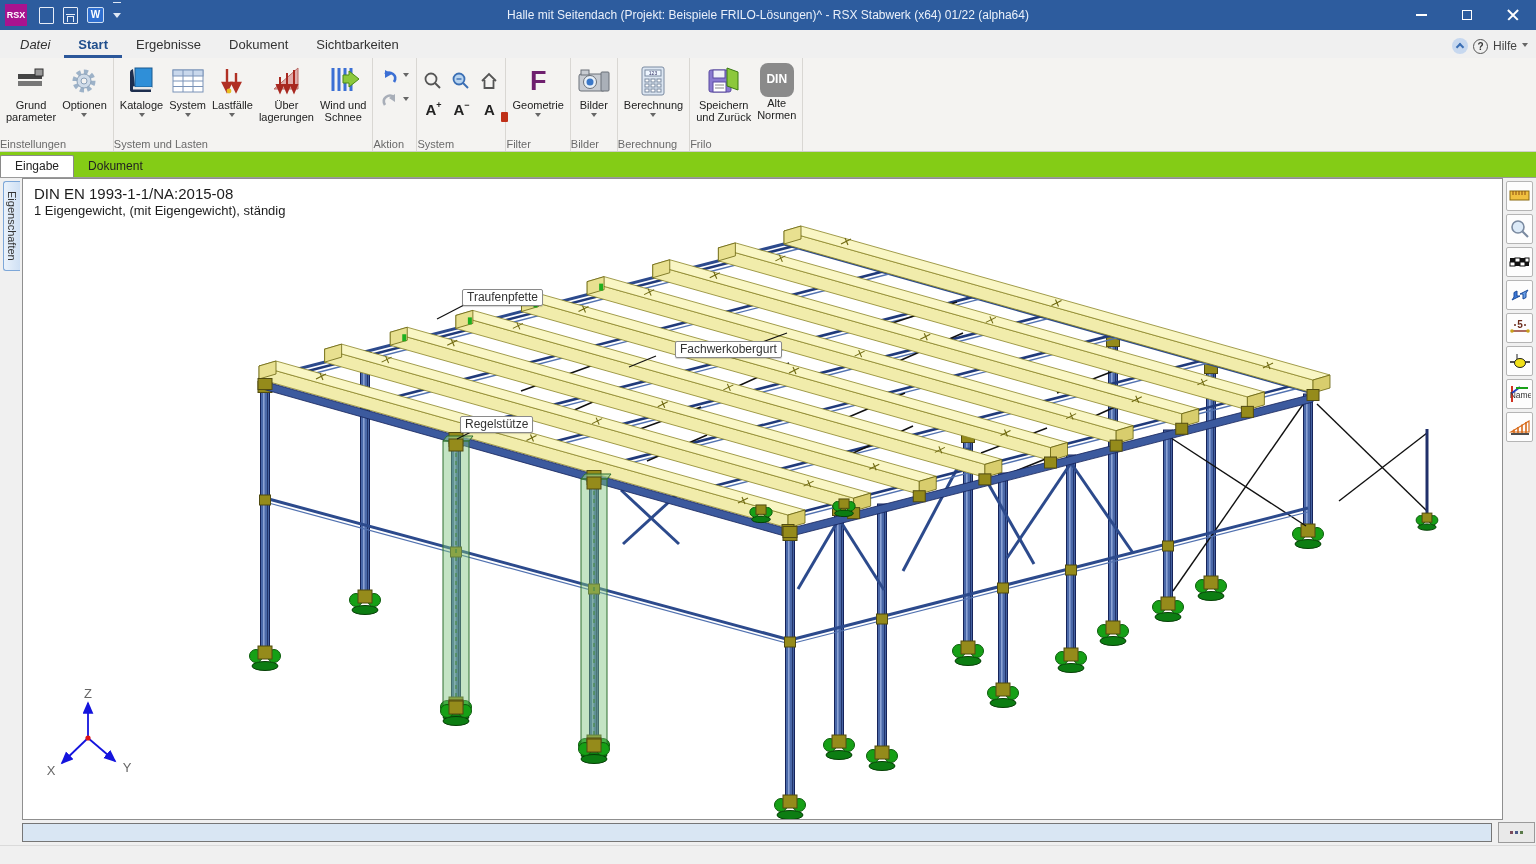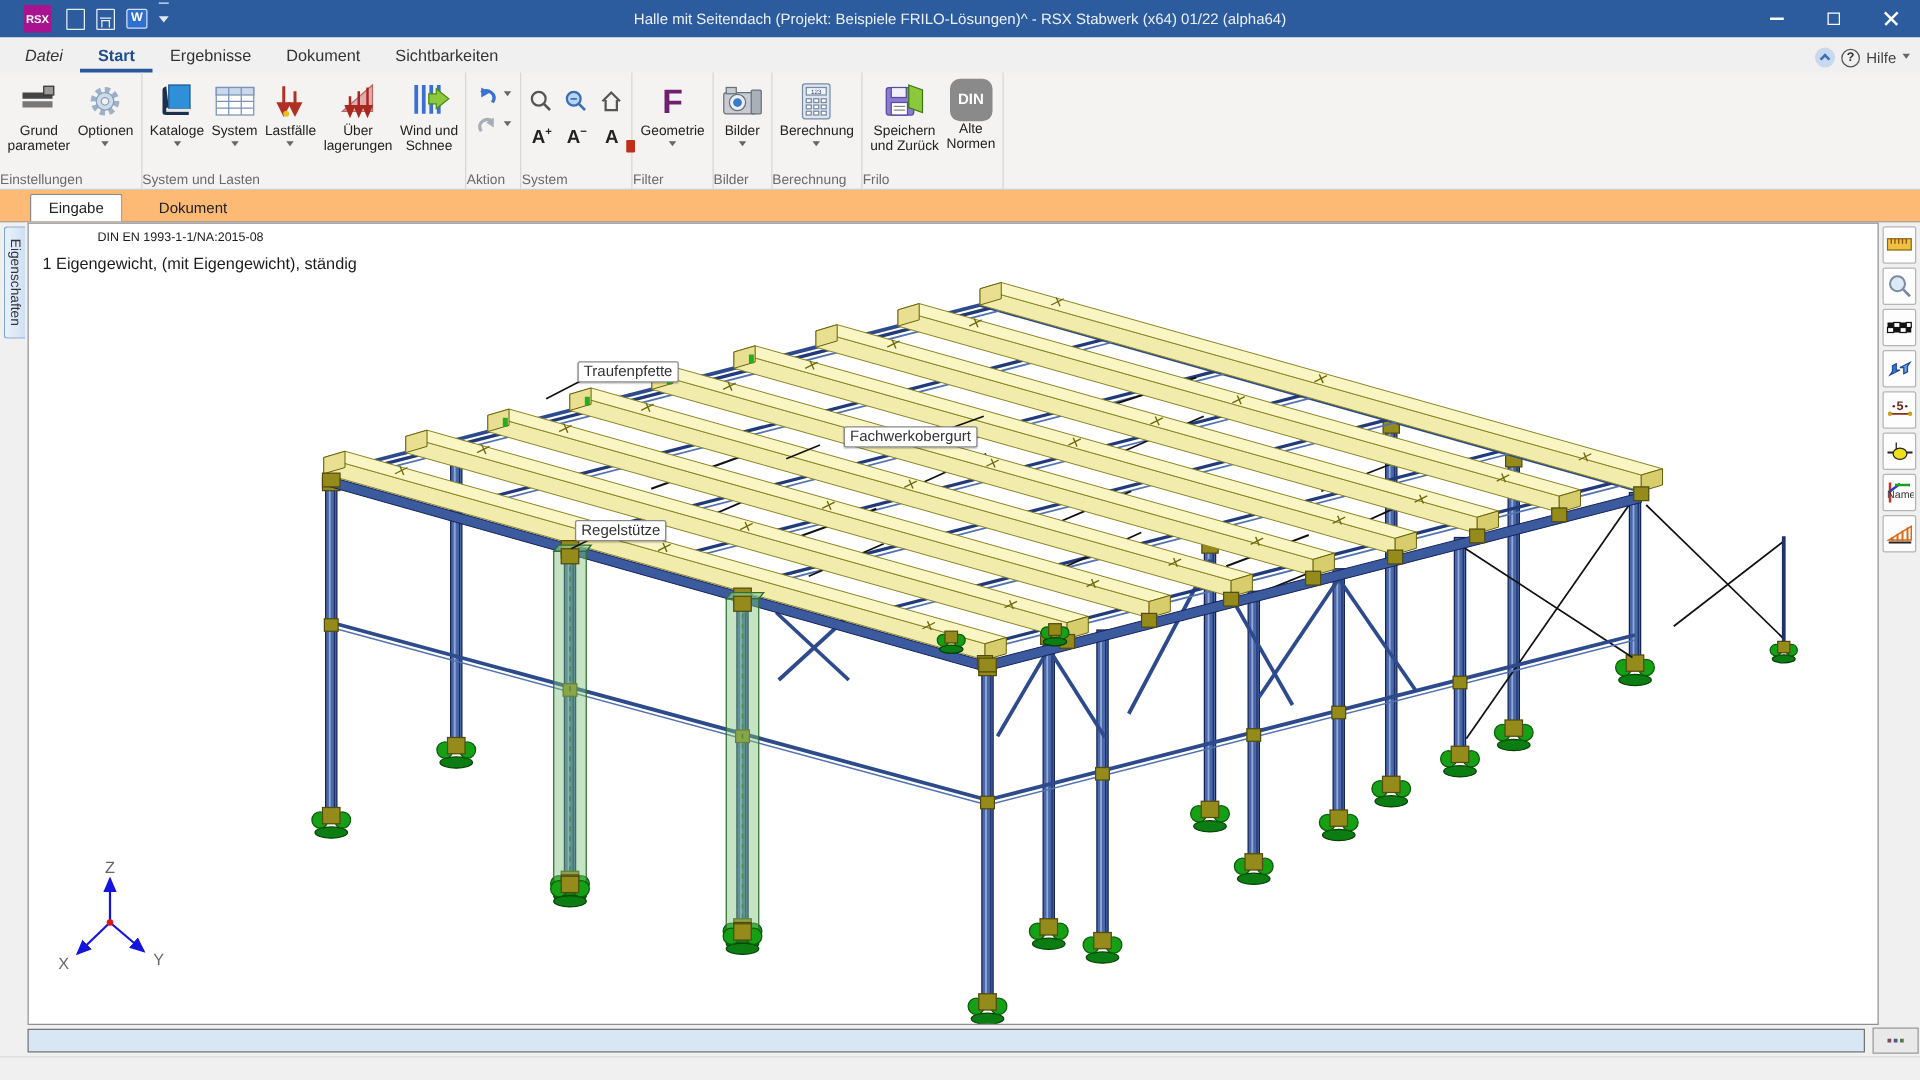--- a/index.html
+++ b/index.html
@@ -2,21 +2,21 @@
 <html><head>
 <meta charset="utf-8">
 <style>
   * { margin:0; padding:0; box-sizing:border-box; }
   html,body { width:1536px; height:864px; overflow:hidden;
     font-family:"Liberation Sans", sans-serif; background:#f0f0f0; }
 
   
   .titlebar { height:30px; background:#2d5c9e; display:flex; align-items:center;
     position:relative; color:#fff; }
-  .app-logo { width:22px; height:22px; background:#a8138f; margin-left:19px;
+  .app-logo { width:22px; height:22px; background:#a8138f; margin-left:5px;
     display:flex; align-items:center; justify-content:center;
     font-size:9px; font-weight:bold; color:#fff; }
   .qa { display:flex; align-items:center; gap:9px; margin-left:12px; }
   .qa-icon { width:15px; height:17px; position:relative; }
   .icon-page { border:1.5px solid #e8eef8; border-radius:1px; background:transparent; }
   .icon-save { border:1.5px solid #e8eef8; border-radius:1px; }
   .icon-save::before { content:""; position:absolute; left:2px; right:2px; top:1px; height:5px; border-bottom:1.5px solid #e8eef8; }
   .icon-save::after { content:""; position:absolute; left:3px; right:3px; bottom:1px; height:5px; border:1.5px solid #e8eef8; border-bottom:none; }
   .icon-word { width:17px; height:16px; background:#2f6fd0; border:1px solid #cfe0f4; border-radius:2px;
     color:#fff; font-size:10px; font-weight:bold; text-align:center; line-height:14px; }
@@ -53,34 +53,34 @@
   .rbtn .caret { margin-top:2px; }
   .smallcol { display:flex; flex-direction:column; justify-content:flex-start; gap:4px; padding-top:6px; }
   .sbtn { display:flex; align-items:center; gap:3px; padding:1px 4px; }
   .ggrid { display:grid; grid-template-columns:repeat(3,26px); grid-auto-rows:26px; gap:2px; padding-top:8px; align-content:start; }
   .gbtn { display:flex; align-items:center; justify-content:center; font-size:14px; color:#333; }
   .gA { font-size:15px; color:#222; font-weight:bold; position:relative; }
   .gA sup { font-size:9px; position:relative; top:-4px; font-weight:bold; }
   .gA .redblk { position:absolute; right:-6px; bottom:0; width:7px; height:10px; background:#c03018; border-radius:1px; }
 
   
-  .viewtabs { height:26px; background:#fdba74; display:flex; align-items:flex-end; padding-left:24px; border-bottom:1px solid #9a9a9a;gap:15px; }
+  .viewtabs { height:26px; background:#84cc16; display:flex; align-items:flex-end; border-bottom:1px solid #9a9a9a; }
   .vtab { font-size:12px; color:#222; padding:3px 14px 4px; }
   .vtab.active { background:#fff; border:1px solid #8a8a8a; border-bottom:none; border-radius:2px 2px 0 0; }
 
   
   .main { height:642px; display:flex; }
   .leftstrip { width:22px; background:#f0f0f0; position:relative; }
   .proptab { position:absolute; top:3px; left:3px; width:17px; height:90px;
     background:linear-gradient(90deg,#eaf2fb,#cfe0f4); border:1px solid #7da7d8; border-right:none;
     border-radius:3px 0 0 3px; writing-mode:vertical-rl; font-size:11px; color:#333;
     display:flex; align-items:center; justify-content:center; }
   .canvas { flex:1; background:#fff; border:1px solid #8f8f8f; position:relative; overflow:hidden; }
   .canvas svg.model { position:absolute; left:0; top:0; }
-  .norm1 { position:absolute; left:11px; top:6px; font-size:10px; color:#1c1c1c;margin-left:44px; }
+  .norm1 { position:absolute; left:11px; top:6px; font-size:15px; color:#1c1c1c; }
   .norm2 { position:absolute; left:11px; top:24px; font-size:13px; color:#1c1c1c; }
   .anno { position:absolute; background:#fff; border:1px solid #8a8a8a; border-radius:2px;
     font-size:12px; color:#333; padding:0 4px; line-height:15px; box-shadow:0 1px 1px rgba(0,0,0,.18); }
   .rightstrip { width:33px; background:#f0f0f0; display:flex; flex-direction:column; align-items:center; padding-top:3px; gap:3px; }
   .tool-btn { width:27px; height:30px; background:#fdfdfd; border:1px solid #b5b5b5; border-radius:2px;
     display:flex; align-items:center; justify-content:center; }
 
   
   .bottomstrip { height:25px; display:flex; align-items:center; background:#f0f0f0; }
   .hscroll { margin-left:22px; height:19px; flex:1; background:#d9e6f3; border:1px solid #767676; }

